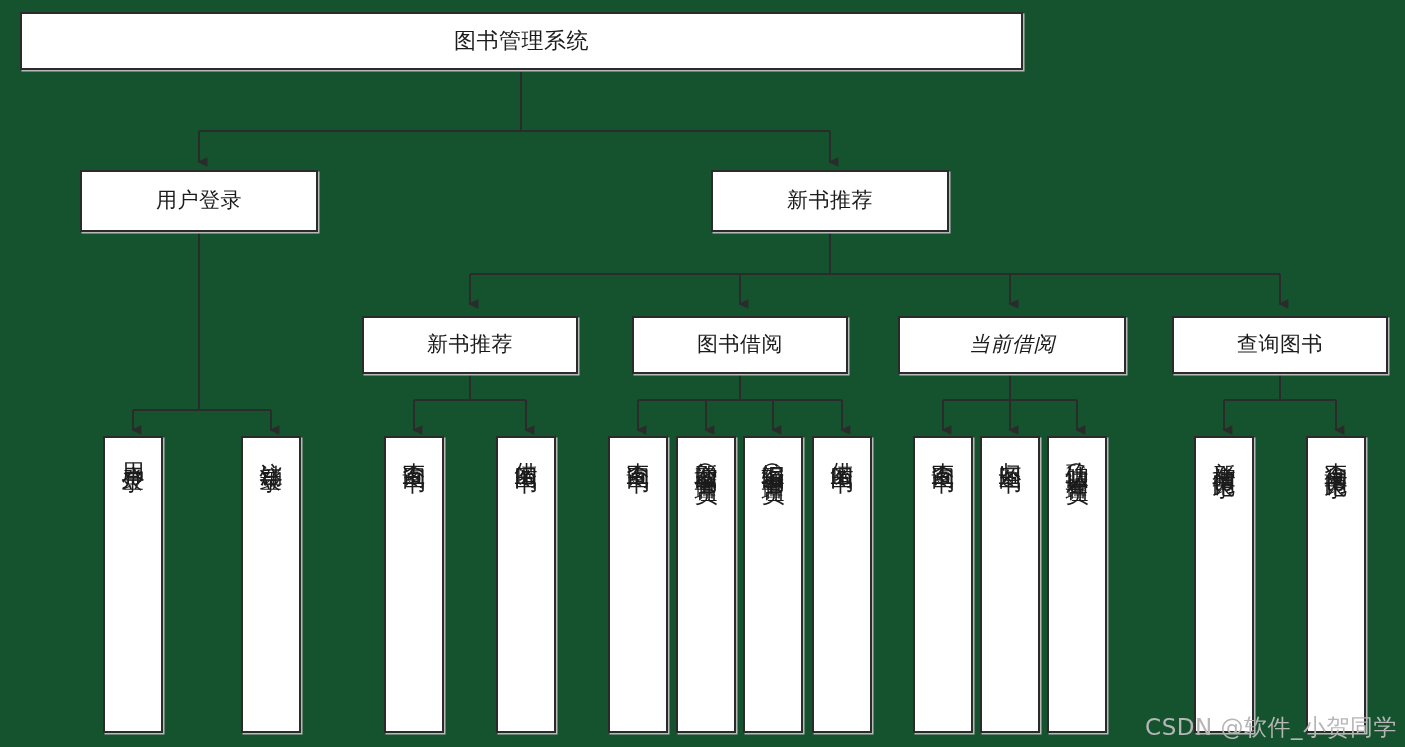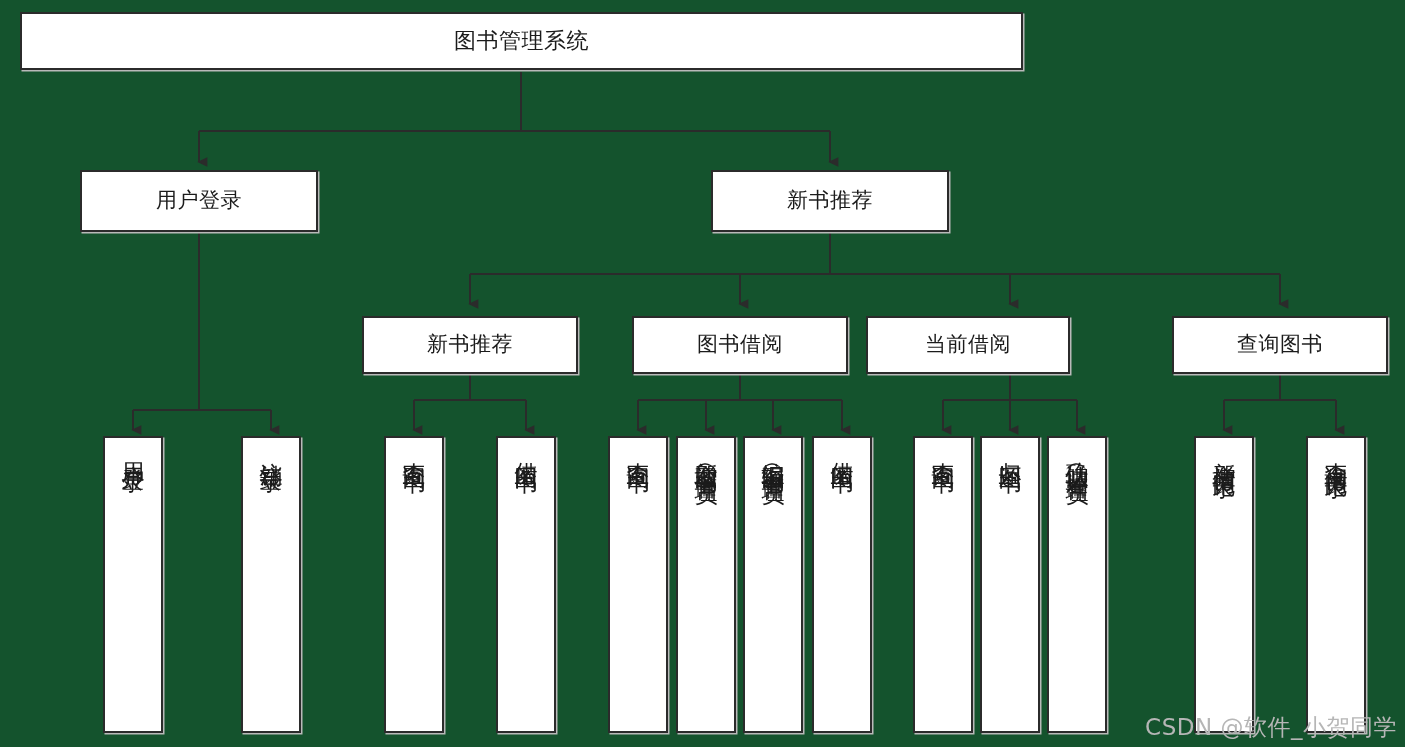--- a/index.html
+++ b/index.html
@@ -143,21 +143,21 @@
   <div class="node h" style="left:711px; top:170px; width:238px; height:62px;">
     <span class="node-label">新书推荐</span>
   </div>
 
   <div class="node h" style="left:362px; top:316px; width:216px; height:58px;">
     <span class="node-label">新书推荐</span>
   </div>
   <div class="node h" style="left:632px; top:316px; width:216px; height:58px;">
     <span class="node-label">图书借阅</span>
   </div>
-  <div class="node h" style="left:866px; top:316px; width:204px; height:58px;">
+  <div class="node h" style="left:898px; top:316px; width:228px; height:58px;font-style:italic;">
     <span class="node-label">当前借阅</span>
   </div>
   <div class="node h" style="left:1172px; top:316px; width:216px; height:58px;">
     <span class="node-label">查询图书</span>
   </div>
 
   <div class="node v" style="left:103px; top:436px; width:60px; height:297px;">
     <span class="node-label">用户登录</span>
   </div>
   <div class="node v" style="left:241px; top:436px; width:60px; height:297px;">

